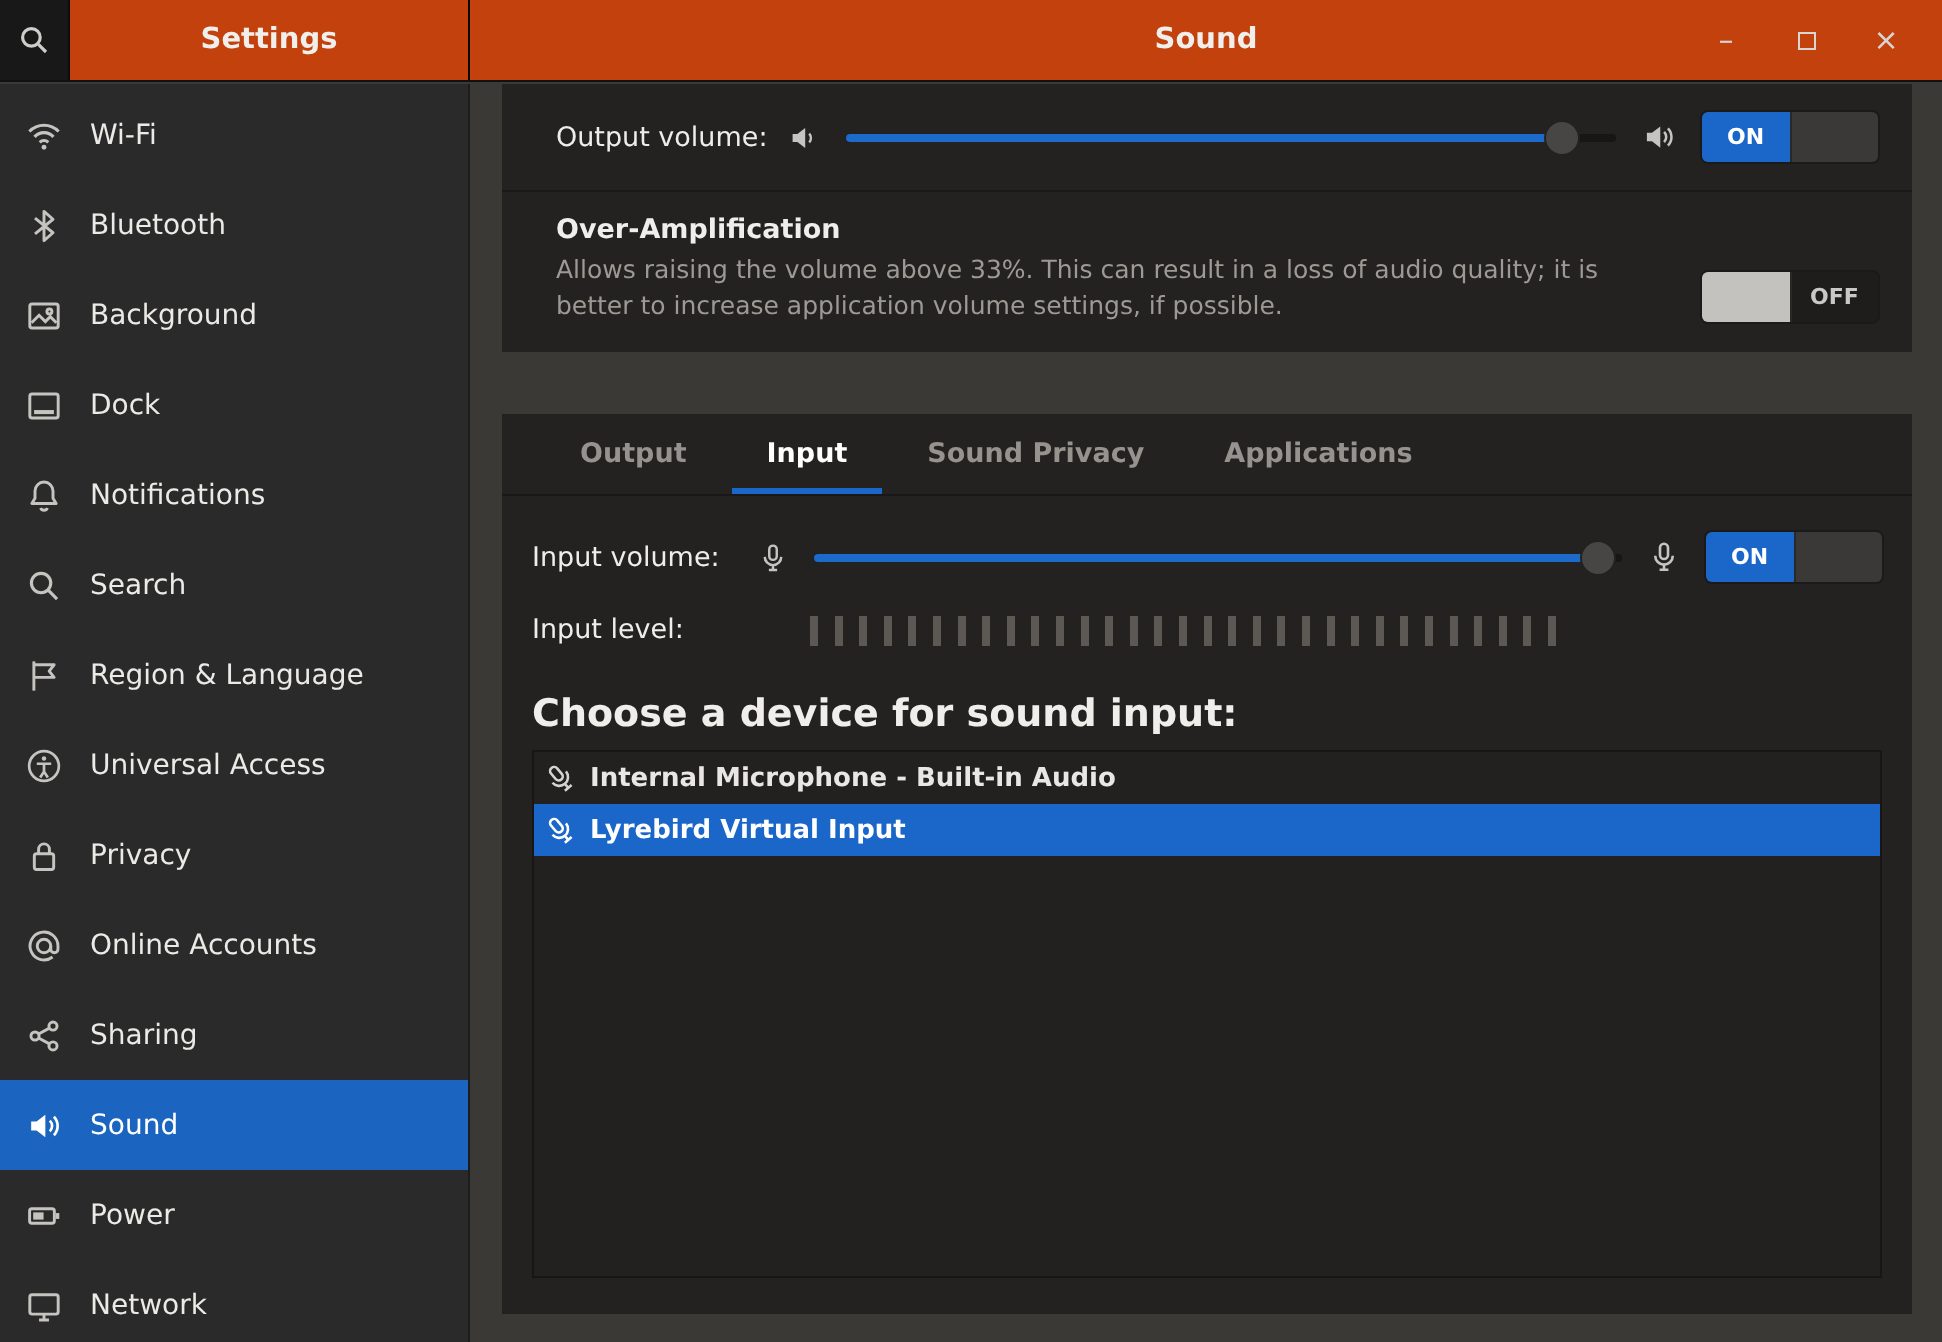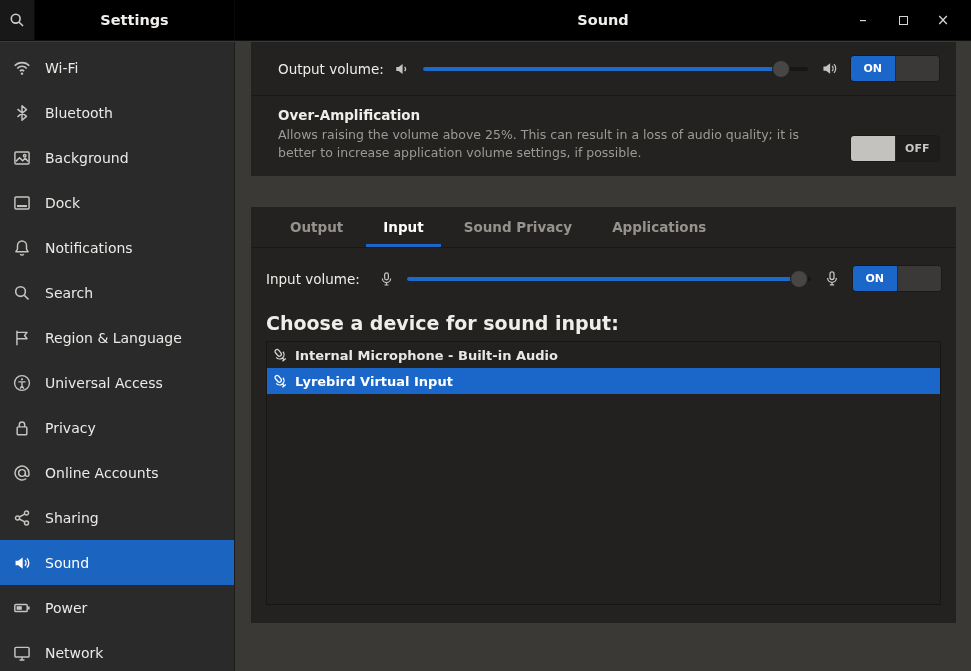--- a/index.html
+++ b/index.html
@@ -6,21 +6,21 @@
   html,body { width:971px; height:671px; }
   body {
     font-family: "DejaVu Sans", "Liberation Sans", sans-serif;
     background:#3b3936; color:#e8e6e3; overflow:hidden; position:relative;
     font-size:14px;
   }
   svg { display:block; }
 
   
   .header { position:absolute; top:0; left:0; right:0; height:41px; display:flex;
-    background:#000000; border-bottom:1px solid #111; z-index:10; }
+    background:#c2410c; border-bottom:1px solid #111; z-index:10; }
   .header-left { width:235px; display:flex; align-items:stretch; border-right:1px solid #0a0a0a; }
   .search-btn { width:35px; display:flex; align-items:center; justify-content:center;
     background:#181818; border-right:1px solid #0c0c0c; color:#cfcdca; cursor:pointer; }
   .hl-title { flex:1; display:flex; align-items:center; justify-content:center;
     font-weight:bold; font-size:14.5px; color:#f1efec; }
   .header-main { flex:1; position:relative; display:flex; align-items:center; }
   .hm-title { position:absolute; left:0; right:0; text-align:center; font-weight:bold;
     font-size:14.5px; color:#f1efec; }
   .window-controls { margin-left:auto; display:flex; align-items:center; gap:16px;
     padding-right:16px; position:relative; z-index:2; }
@@ -292,21 +292,21 @@
       </span>
       <div class="switch">
         <div class="sw-on-label">ON</div>
         <div class="sw-knob-dark"></div>
       </div>
     </div>
     <div class="divider"></div>
     <div class="oa-row">
       <div class="oa-text">
         <div class="oa-title">Over-Amplification</div>
-        <div class="oa-desc">Allows raising the volume above 25%. This can result in a loss of audio quality; it is better to increase application volume settings, if possible.</div>
+        <div class="oa-desc">Allows raising the volume above 33%. This can result in a loss of audio quality; it is better to increase application volume settings, if possible.</div>
       </div>
       <div class="switch">
         <div class="sw-knob-light"></div>
         <div class="sw-off-label">OFF</div>
       </div>
     </div>
   </div>
 
   <div class="card card2">
     <div class="tabs">
@@ -334,20 +334,24 @@
           <rect x="6" y="1.4" width="4" height="7.6" rx="2"></rect>
             <path d="M3.6 7.4a4.4 4.4 0 0 0 8.8 0M8 11.8v2.4M5.8 14.4h4.4"></path>
         </svg>
       </span>
       <div class="switch">
         <div class="sw-on-label">ON</div>
         <div class="sw-knob-dark"></div>
       </div>
     </div>
 
+    <div class="level-row">
+      <span class="vol-label">Input level:</span>
+      <div class="meter"></div>
+    </div>
 
     <div class="device-heading">Choose a device for sound input:</div>
 
     <div class="listbox">
       <div class="device-row">
         <span class="icn">
           <svg viewBox="0 0 16 16" fill="none" stroke="currentColor" stroke-width="1.3">
             <rect x="6" y="1.4" width="4" height="7.6" rx="2"></rect>
               <path d="M3.6 7.4a4.4 4.4 0 0 0 8.8 0M8 11.8v2.4M5.8 14.4h4.4"></path>
           </svg>

